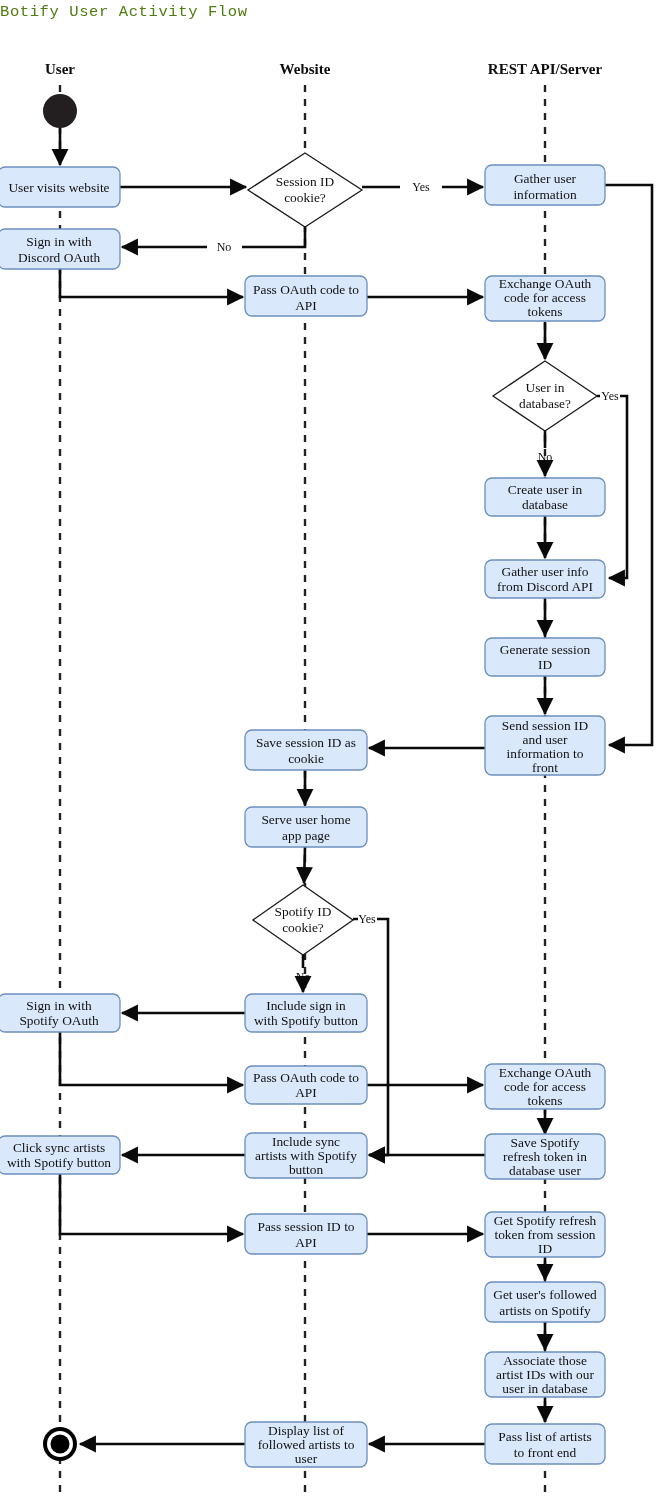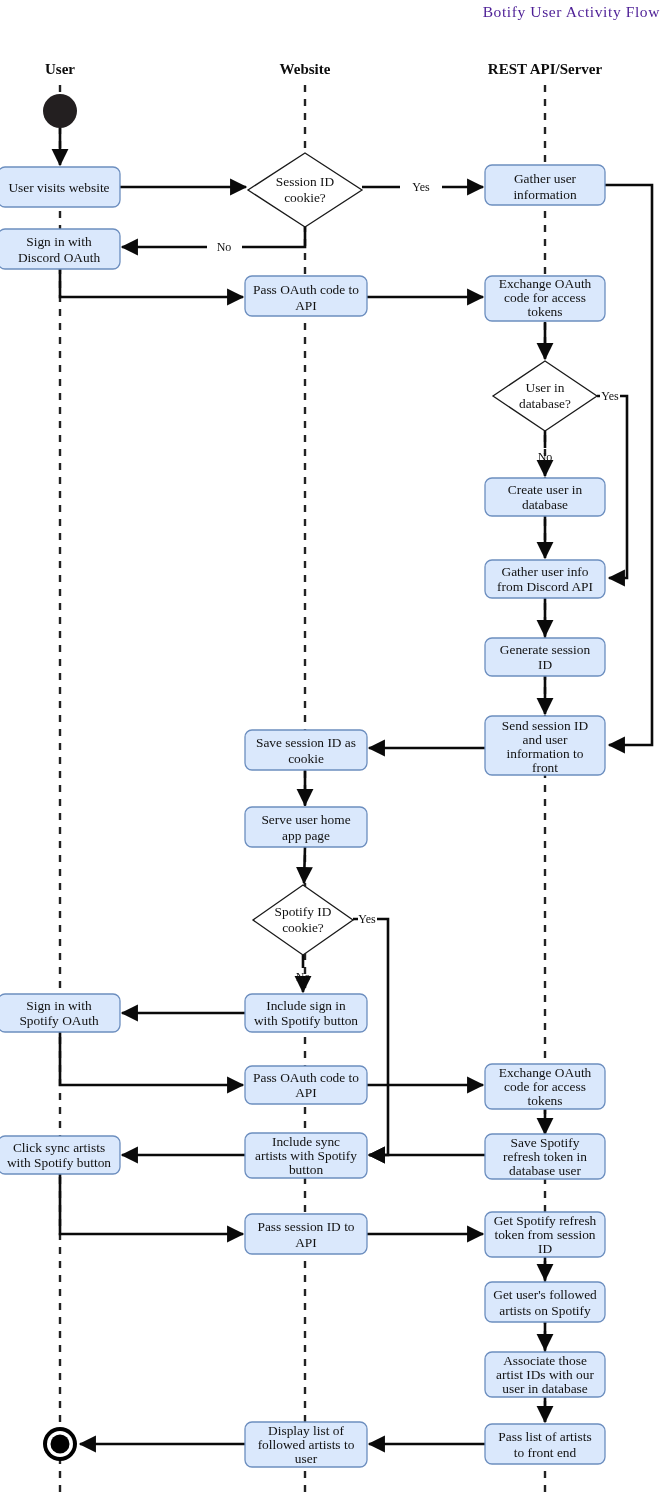--- a/index.html
+++ b/index.html
@@ -13,25 +13,25 @@
     height: 1497px;
     background: #ffffff;
     overflow: hidden;
     font-family: "Liberation Serif", "DejaVu Serif", serif;
   }
   #diagram-title {
     position: absolute;
     left: 0;
     top: 3px;
     width: 660px;
-    text-align: right;
-    font-family: Liberation Serif, serif;
+    text-align: left;
+    font-family: Liberation Mono, monospace;
     font-size: 15.5px;
     letter-spacing: 0.6px;
-    color: #4c1d95;
+    color: #4d7c0f;
     white-space: pre;
   }
   svg#flow {
     position: absolute;
     left: 0;
     top: 0;
     width: 660px;
     height: 1497px;
     display: block;
   }

